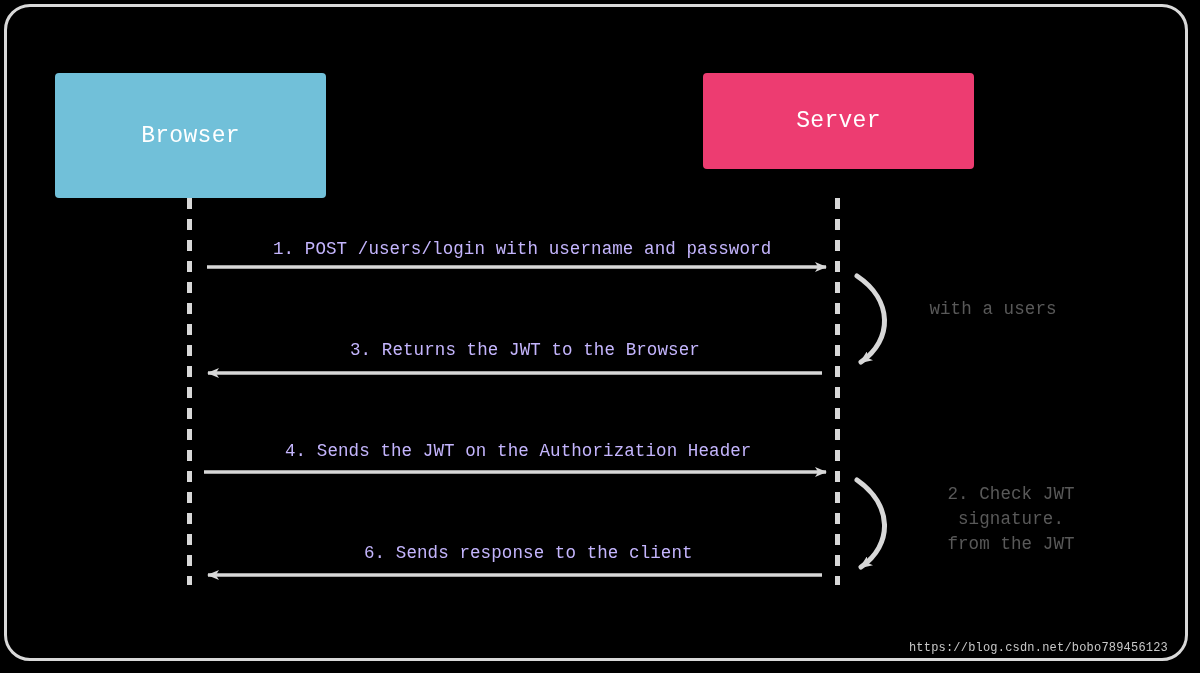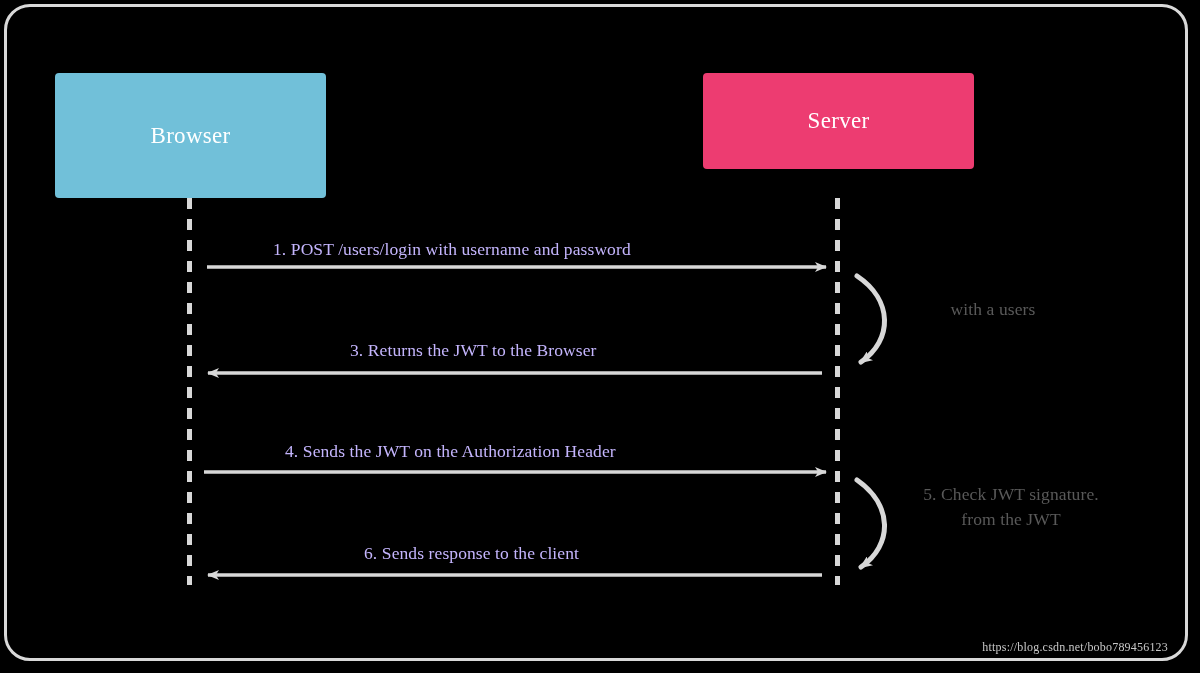--- a/index.html
+++ b/index.html
@@ -6,21 +6,21 @@
     margin: 0;
     padding: 0;
     background: #000000;
   }
   #canvas {
     position: relative;
     width: 1200px;
     height: 673px;
     background: #000000;
     overflow: hidden;
-    font-family: Liberation Serif, serif;
+    font-family: Liberation Mono, monospace;
   }
   
   #frame {
     position: absolute;
     left: 4px;
     top: 4px;
     width: 1184px;
     height: 657px;
     border: 3px solid #d9d9d9;
     border-radius: 26px;
@@ -166,19 +166,19 @@
 
   <div class="msg-label" id="label-4">4. Sends the JWT on the Authorization Header</div>
 
   <div class="msg-label" id="label-6">6. Sends response to the client</div>
 
   <div class="note" id="note-2">
     <span class="note-line">with a users</span>
   </div>
 
   <div class="note" id="note-5">
-    <span class="note-line">5. Check JWT signature.</span>
+    <span class="note-line">2. Check JWT signature.</span>
     <span class="note-line">from the JWT</span>
   </div>
 
   <div id="watermark">https://blog.csdn.net/bobo789456123</div>
 
 </div>
 
 </body></html>

